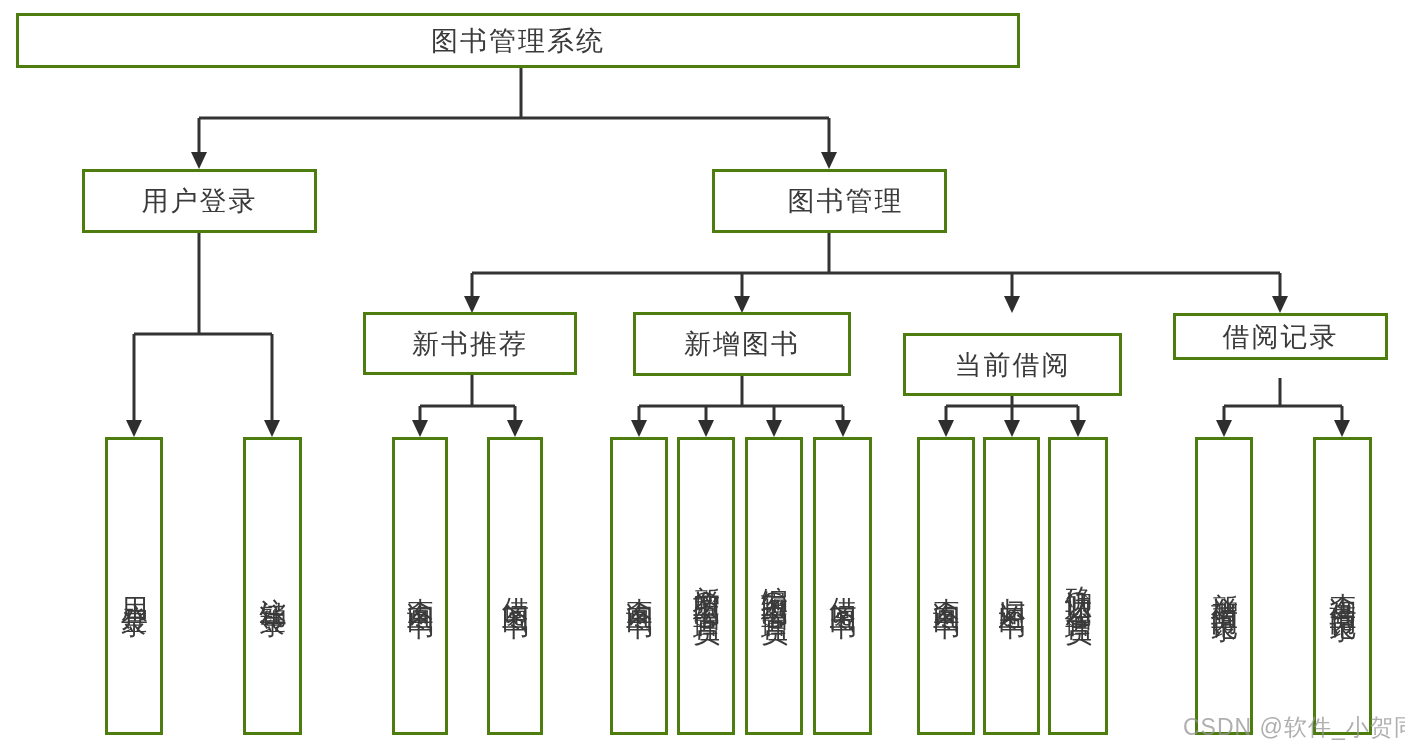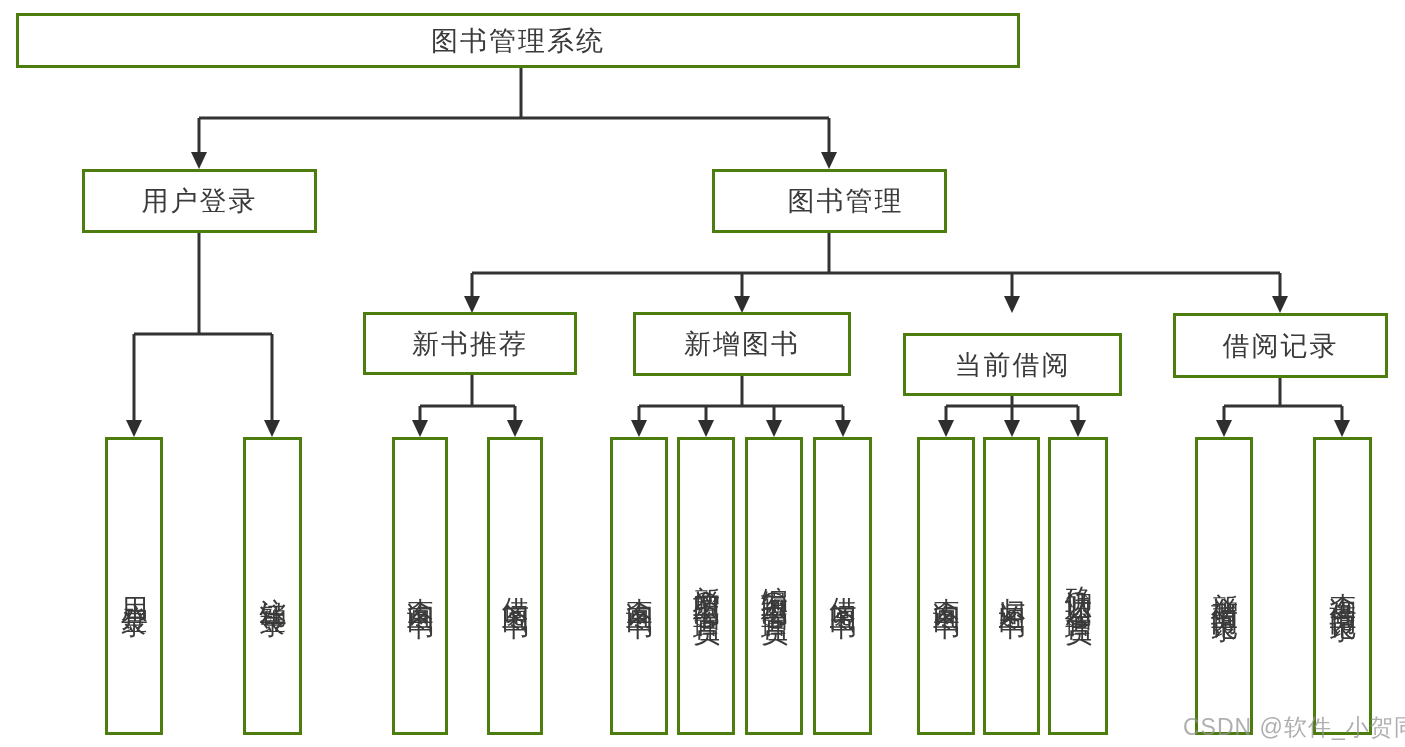--- a/index.html
+++ b/index.html
@@ -123,21 +123,21 @@
 
   <div class="node hbox" style="left:363px;top:312px;width:214px;height:63px;">
     <span>新书推荐</span>
   </div>
   <div class="node hbox" style="left:633px;top:312px;width:218px;height:64px;">
     <span>新增图书</span>
   </div>
   <div class="node hbox" style="left:903px;top:313px;width:219px;height:63px;margin-top:20px;">
     <span>当前借阅</span>
   </div>
-  <div class="node hbox" style="left:1173px;top:313px;width:215px;height:65px;">
+  <div class="node hbox" style="left:1173px;top:313px;width:215px;height:47px;">
     <span>借阅记录</span>
   </div>
 
   <div class="node leaf" style="left:105px;top:437px;width:58px;height:298px;">
     <span class="vtext">用户登录</span>
   </div>
   <div class="node leaf" style="left:243px;top:437px;width:59px;height:298px;">
     <span class="vtext">注销登录</span>
   </div>
 

